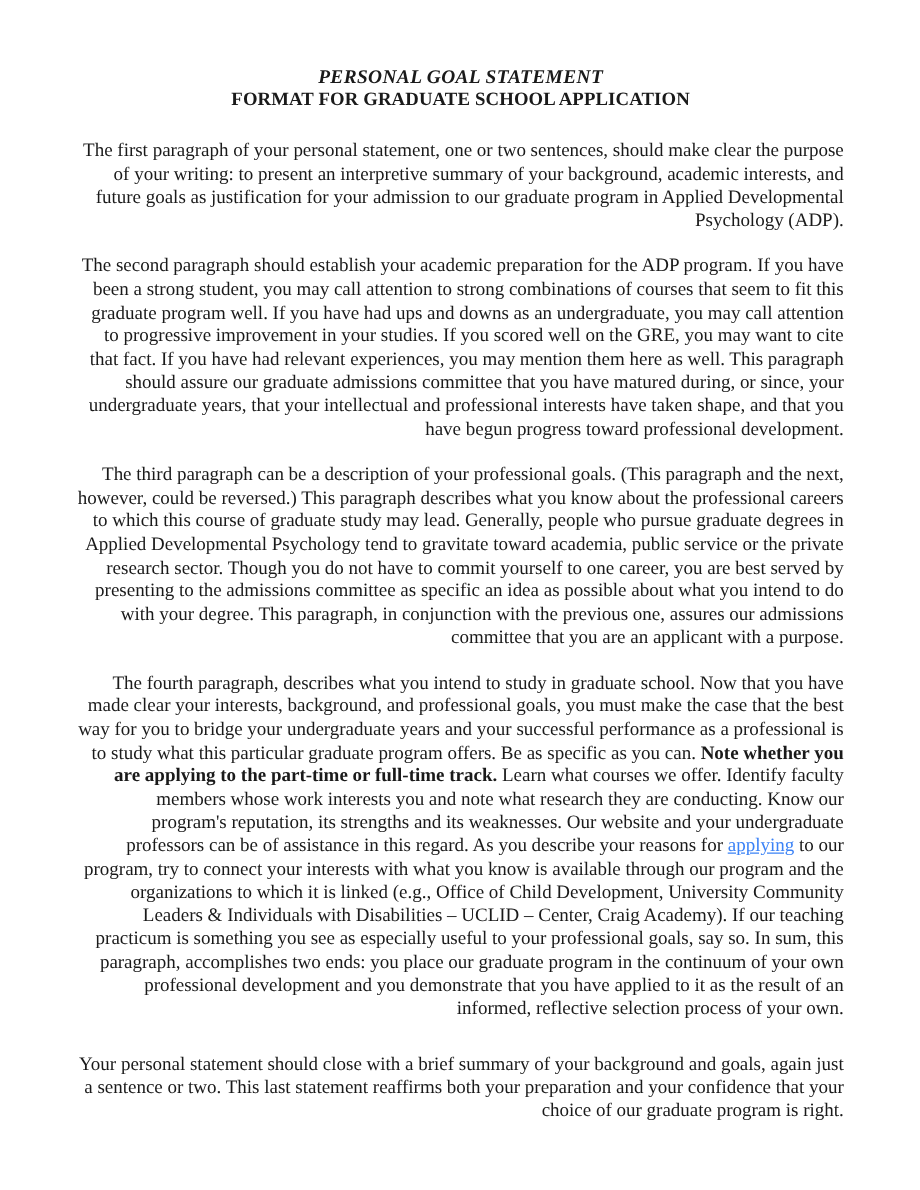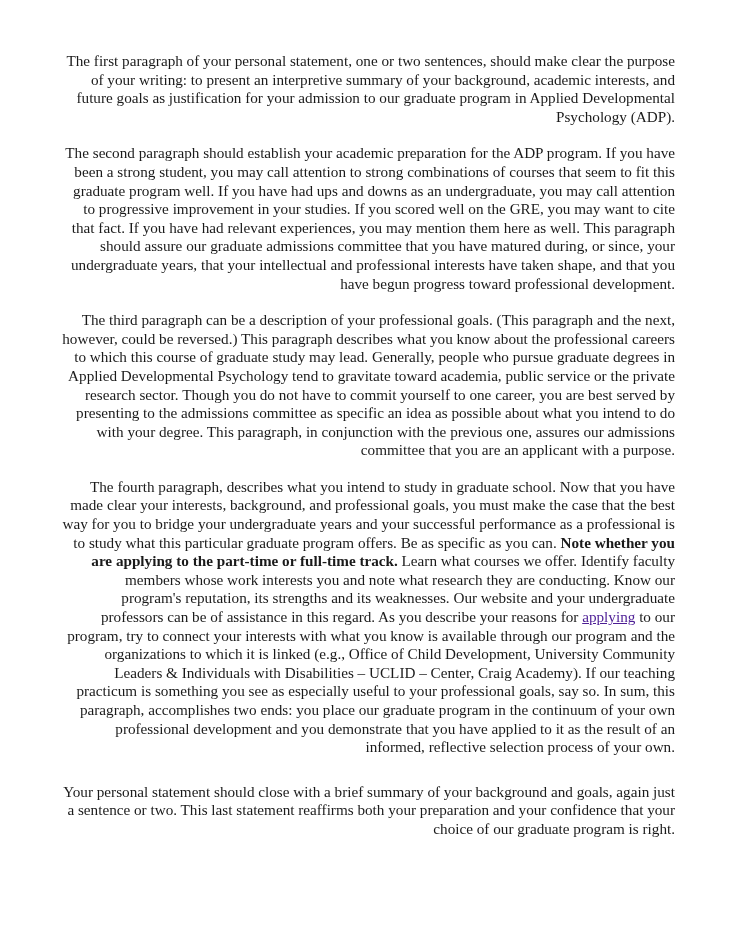--- a/index.html
+++ b/index.html
@@ -52,33 +52,37 @@
     padding: 0;
     text-align: right;
   }
   .para:last-child {
     margin-bottom: 16px;
   }
   b, strong, .bold {
     font-weight: bold;
   }
   .doclink {
-    color: #4c1d95;
+    color: #3b82f6;
     text-decoration: underline;
     cursor: pointer;
   }
   .spacer-final {
     height: 8px;
   }
 </style>
 </head>
 <body>
 
 <div class="page">
 
+  <div class="doc-header">
+    <span class="doc-title-line1">PERSONAL GOAL STATEMENT</span>
+    <span class="doc-title-line2">FORMAT FOR GRADUATE SCHOOL APPLICATION</span>
+  </div>
 
   <div class="body-text">
 
     <p class="para">The first paragraph of your personal statement, one or two sentences, should make clear the purpose of your writing:  to present an interpretive summary of your background, academic interests, and future goals as justification for your admission to our graduate program in Applied Developmental Psychology (ADP).</p>
 
     <p class="para">The second paragraph should establish your academic preparation for the ADP program. If you have been a strong student, you may call attention to strong combinations of courses that seem to fit this graduate program well. If you have had ups and downs as an undergraduate, you may call attention to progressive improvement in your studies. If you scored well on the GRE, you may want to cite that fact. If you have had relevant experiences, you may mention them here as well.  This paragraph should assure our graduate admissions committee that you have matured during, or since, your undergraduate years, that your intellectual and professional interests have taken shape, and that you have begun progress toward professional development.</p>
 
     <p class="para">The third paragraph can be a description of your professional goals.  (This paragraph and the next, however, could be reversed.) This paragraph describes what you know about the professional careers to which this course of graduate study may lead. Generally, people who pursue graduate degrees in Applied Developmental Psychology tend to gravitate toward academia, public service or the private research sector.  Though you do not have to commit yourself to one career, you are best served by presenting to the admissions committee as specific an idea as possible about what you intend to do with your degree. This paragraph, in conjunction with the previous one, assures our admissions committee that you are an applicant with a purpose.</p>
 
     <p class="para"><span>The fourth paragraph, describes what you intend to study in graduate school.  Now that you have made clear your interests, background, and professional goals, you must make the case that the best way for you to bridge your undergraduate years and your successful performance as a professional is to study what this particular graduate program offers. Be as specific as you can. </span><b class="bold">Note whether you are applying to the part-time or full-time track.</b><span> Learn what courses we offer. Identify faculty members whose work interests you and note what research they are conducting. Know our program's reputation, its strengths and its weaknesses. Our website and your undergraduate professors can be of assistance in this regard. As you describe your reasons for </span><a class="doclink" href="#">applying</a><span> to our program, try to connect your interests with what you know is available through our program and the organizations to which it is linked (e.g., Office of Child Development, University Community Leaders &amp; Individuals with Disabilities – UCLID – Center, Craig Academy).  If our teaching practicum is something you see as especially useful to your professional goals, say so. In sum, this paragraph, accomplishes two ends: you place our graduate program in the continuum of your own professional development and you demonstrate that you have applied to it as the result of an informed, reflective selection process of your own.</span></p>

